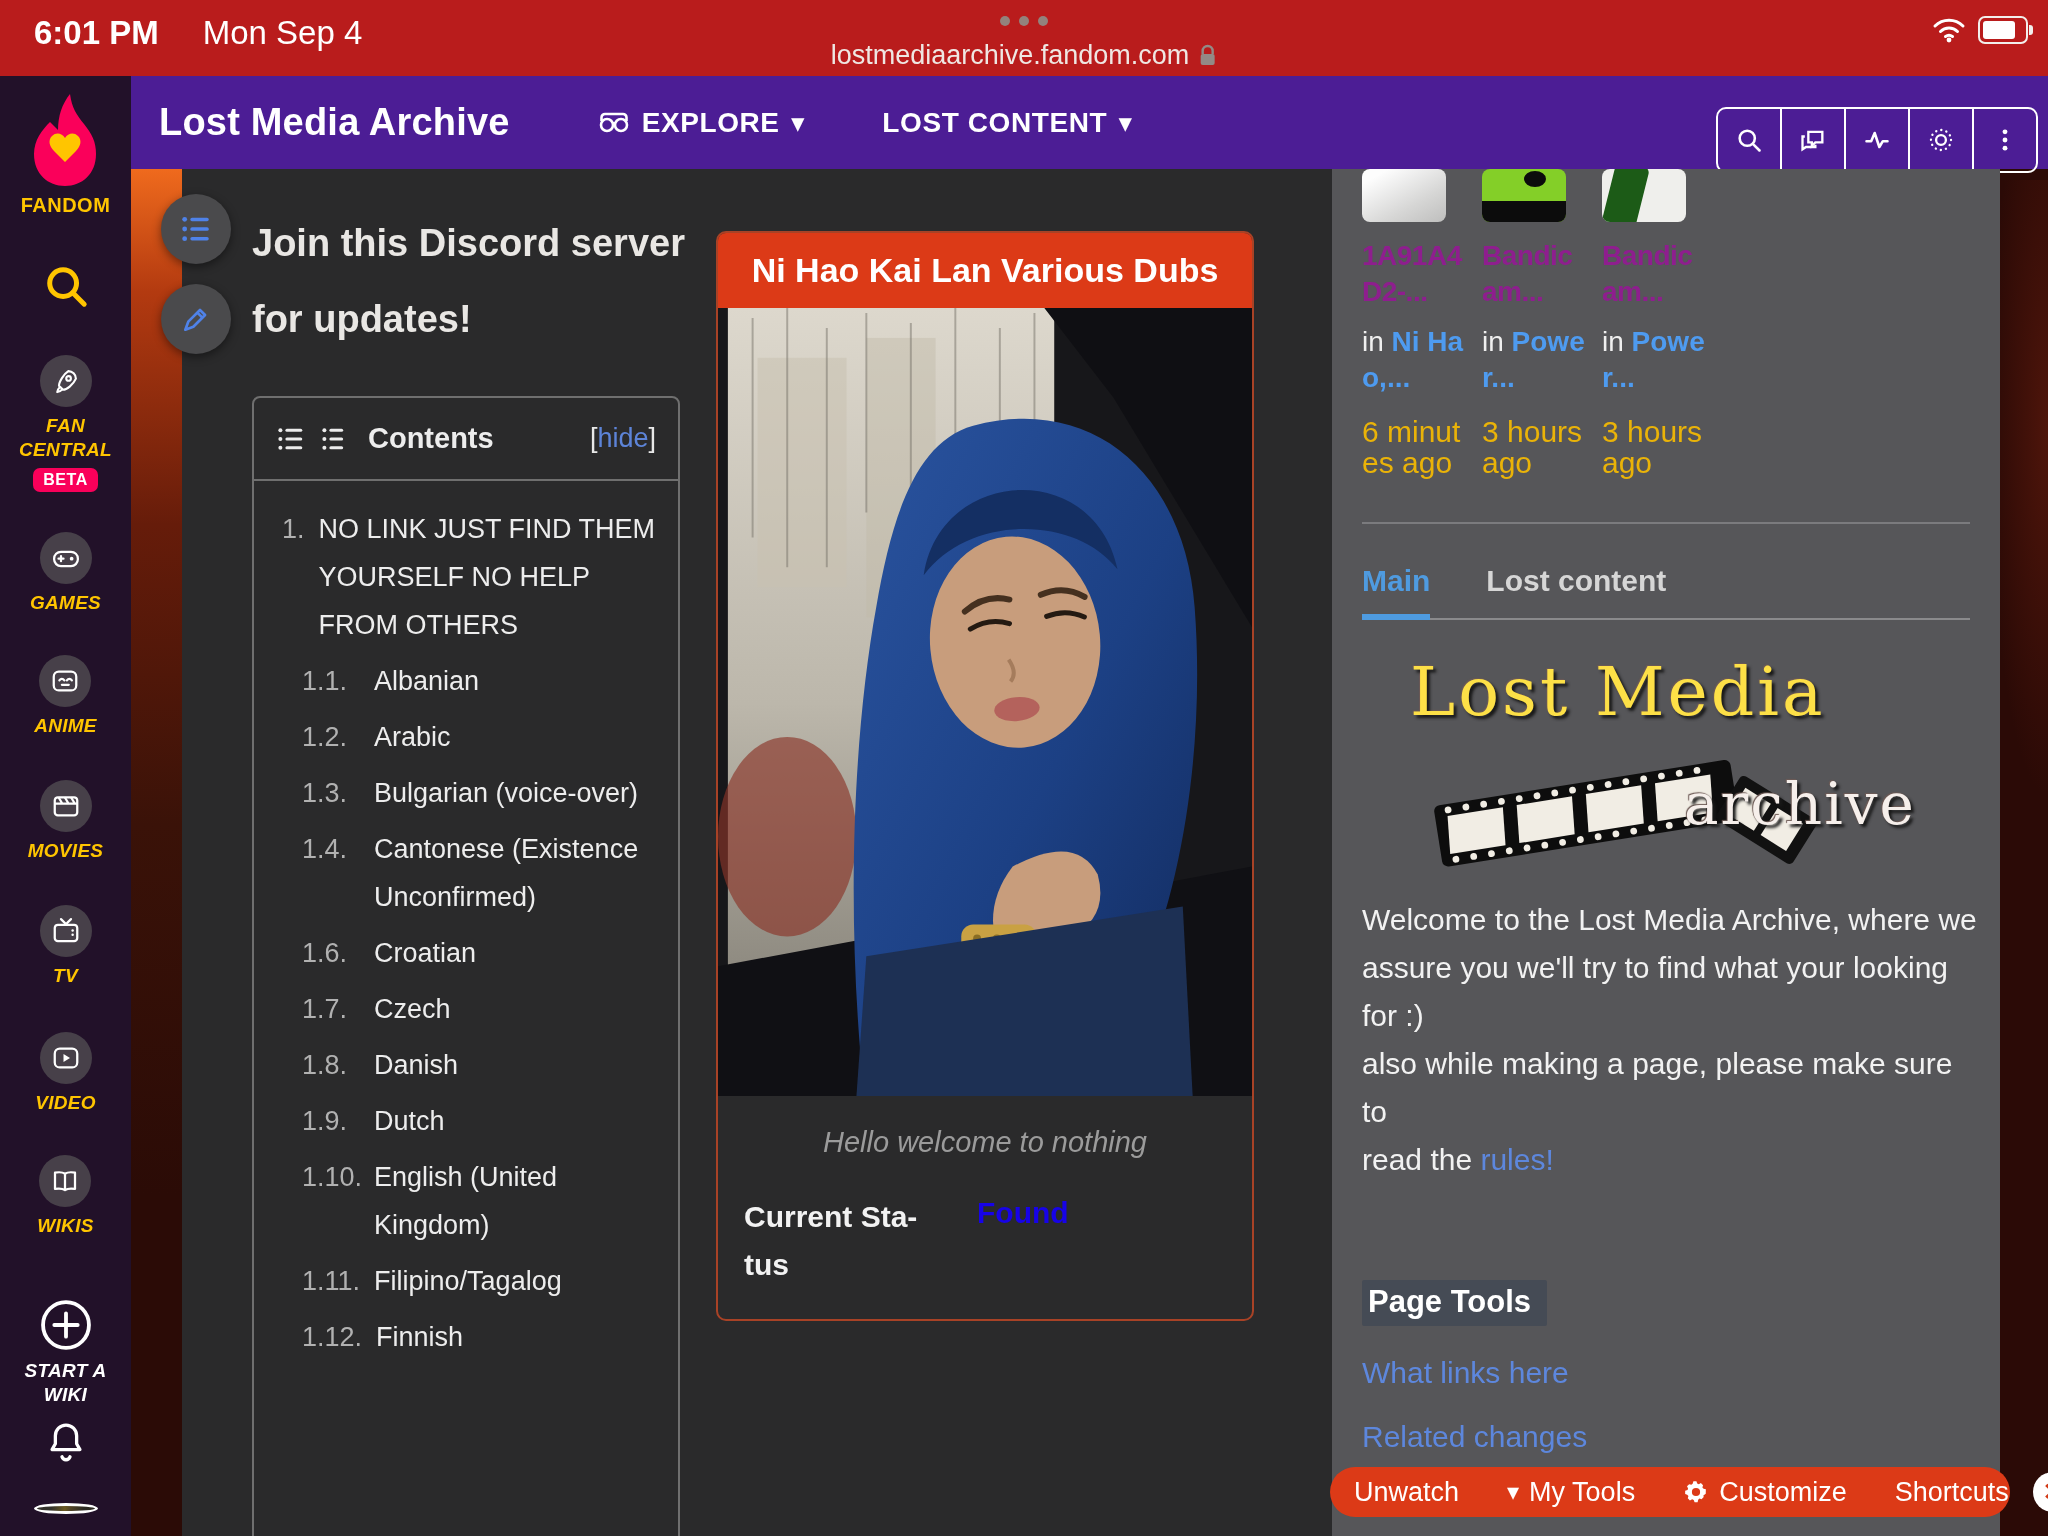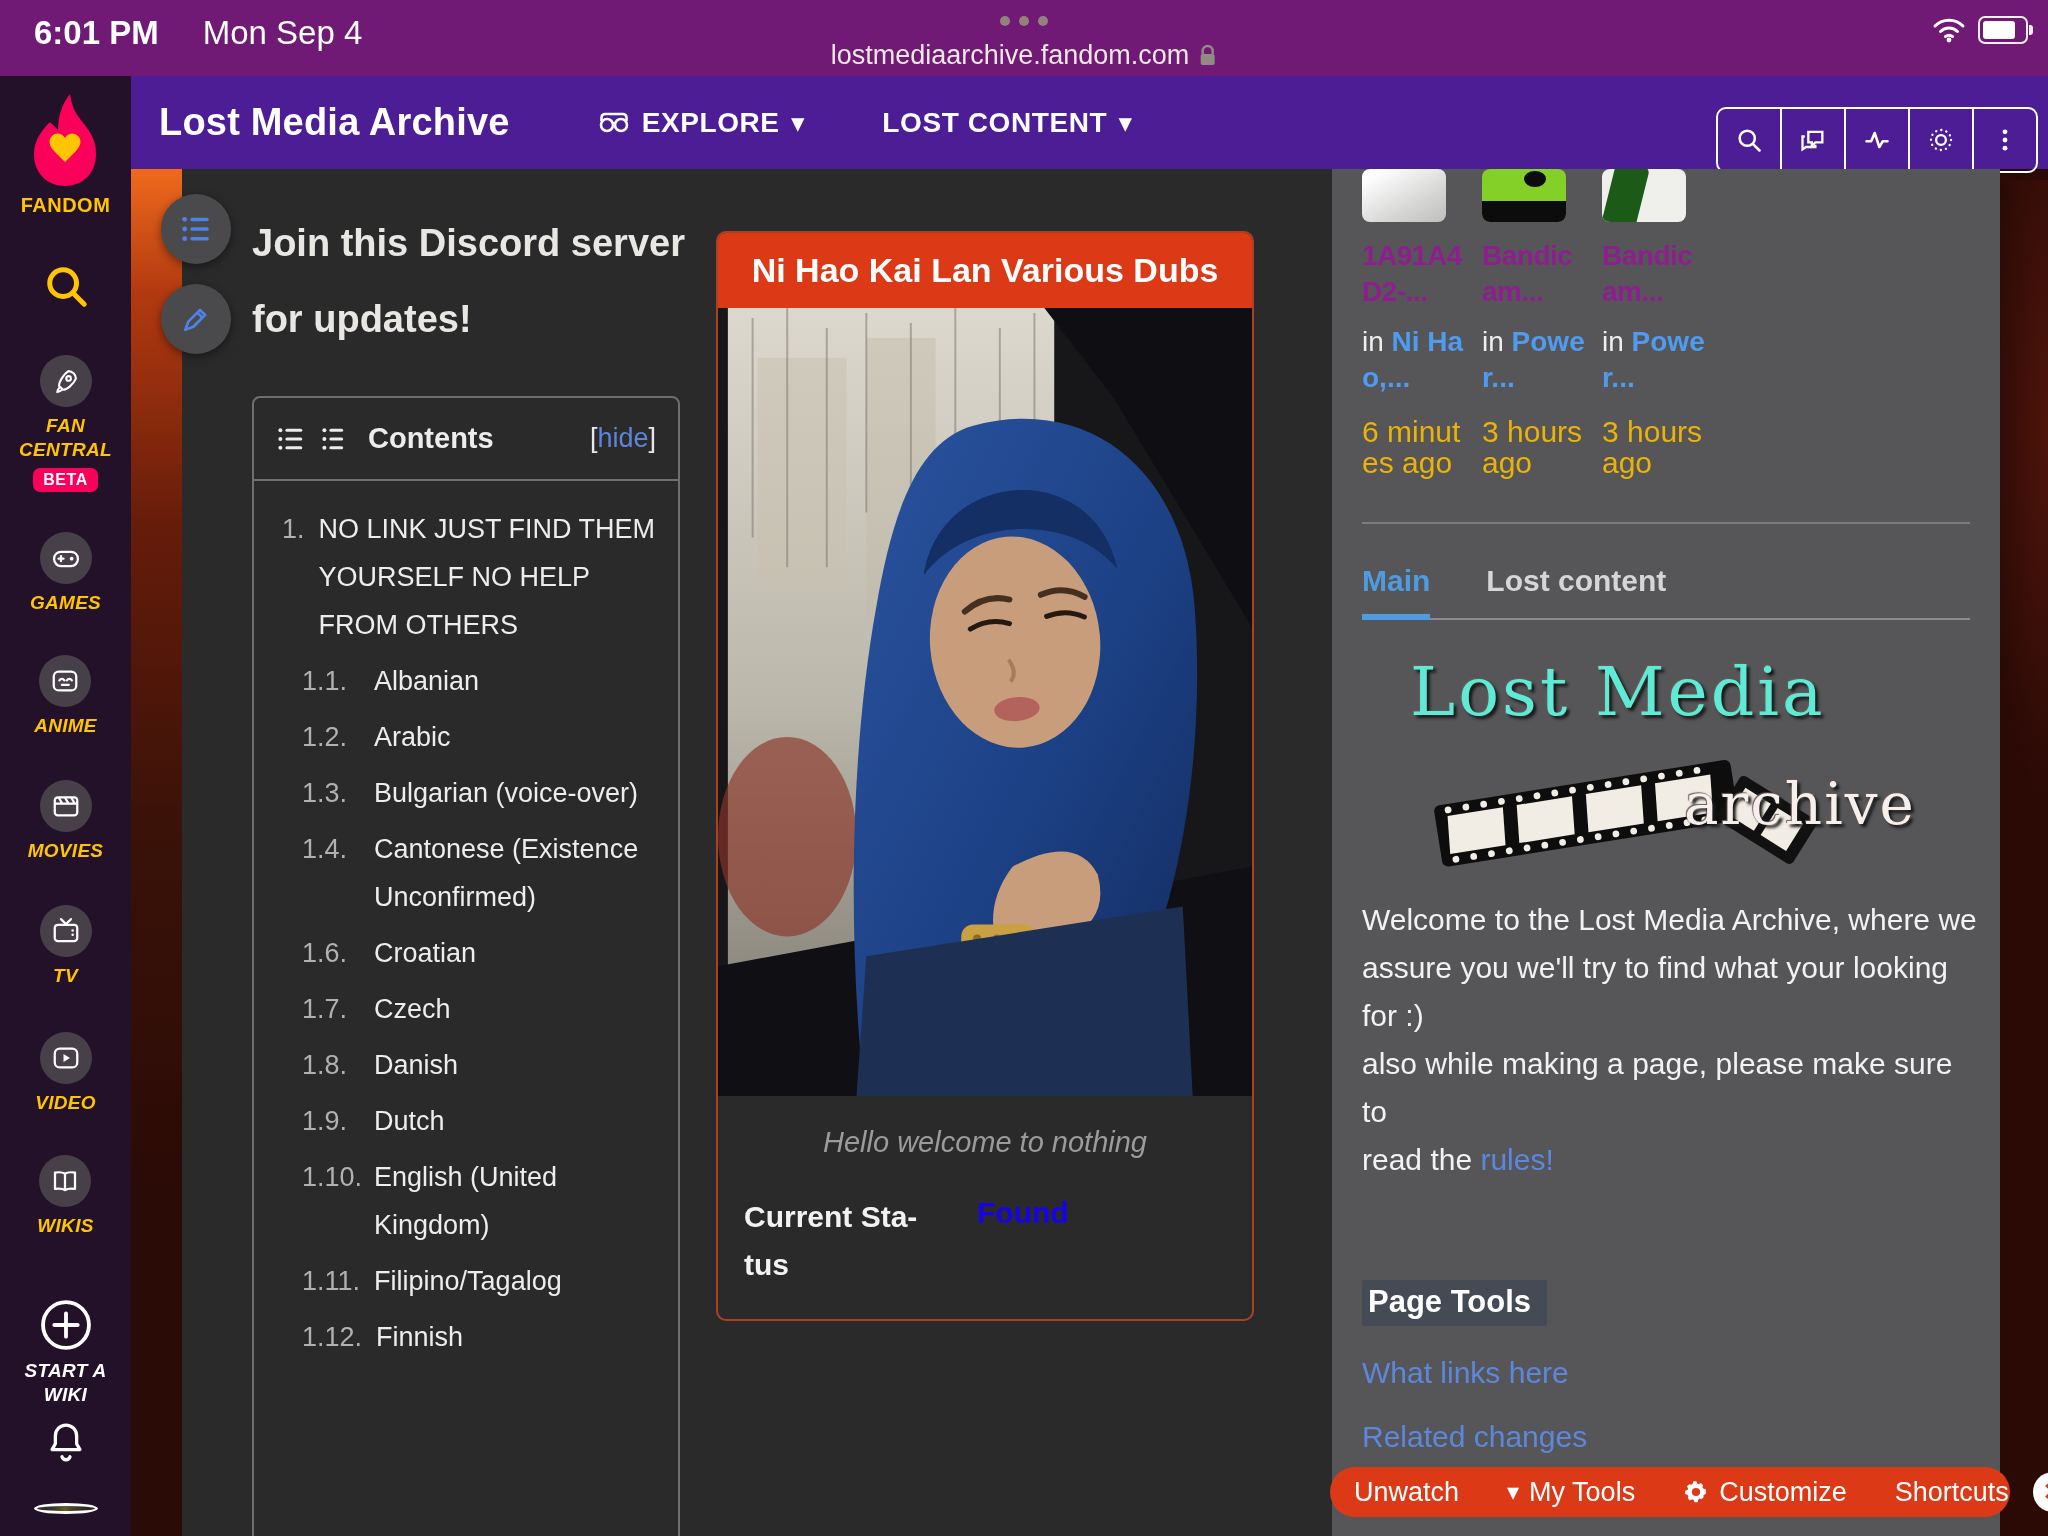--- a/index.html
+++ b/index.html
@@ -2,21 +2,21 @@
 <html><head>
 <meta charset="utf-8">
 <style>
   html,body{margin:0;padding:0;background:#120607;}
   .canvas{position:relative;width:2048px;height:1536px;overflow:hidden;
           background:#2b0a06;font-family:"Liberation Sans",sans-serif;
           -webkit-font-smoothing:antialiased;}
   .glow-right{position:absolute;right:0;top:180px;width:60px;height:620px;
           background:radial-gradient(ellipse at 100% 40%,#86261263 0%,transparent 70%);}
   
-  .statusbar{position:absolute;left:0;top:0;width:2048px;height:76px;background:#701a75;color:#fff;}
+  .statusbar{position:absolute;left:0;top:0;width:2048px;height:76px;background:#b91c1c;color:#fff;}
   .sb-left{position:absolute;left:34px;top:14px;font-size:33px;display:flex;gap:44px;}
   .sb-time{font-weight:700}.sb-date{font-weight:500}
   .sb-dots{position:absolute;left:50%;top:16px;transform:translateX(-50%);display:flex;gap:9px;}
   .sb-dots i{width:10px;height:10px;border-radius:50%;background:#93827c;}
   .sb-url{position:absolute;left:50%;top:40px;transform:translateX(-50%);font-size:27px;color:#efe7e3;
           display:flex;align-items:center;gap:8px;white-space:nowrap;}
   .sb-right{position:absolute;right:20px;top:16px;display:flex;align-items:center;gap:12px;}
   .batt{position:relative;width:46px;height:24px;border:2.5px solid #f3efec;border-radius:7px;}
   .batt i{position:absolute;left:3px;top:3px;bottom:3px;width:70%;background:#fff;border-radius:3px;}
   .batt u{position:absolute;right:-7px;top:7px;width:4px;height:10px;background:#f3efec;border-radius:0 3px 3px 0;}
@@ -97,21 +97,21 @@
   .fin{margin-top:12px;font-size:28px;line-height:36px;}
   .fin .wl{color:#4e9bf0;font-weight:700;cursor:pointer;}
   .ftime{margin-top:16px;color:#eab308;font-size:30px;line-height:31px;}
   .raildiv{width:608px;height:2px;background:#7b7b7e;margin-top:44px;}
   .tabs{display:flex;gap:56px;margin-top:40px;width:608px;border-bottom:2px solid #8a8a8c;
         font-size:30px;font-weight:700;}
   .tab-main{color:#4f9be0;border-bottom:6px solid #4e9be0;padding-bottom:16px;margin-bottom:-2px;cursor:pointer;}
   .tab-lost{color:#d6d6d6;padding-bottom:16px;cursor:pointer;}
   .logoblock{position:relative;height:212px;margin-top:42px;width:620px;}
   .logo-main{position:absolute;left:48px;top:-10px;font-family:"DejaVu Serif",serif;font-size:68px;
-        letter-spacing:3px;color:#5eead4;text-shadow:3px 3px 3px #191919,-1px -1px 1px #6d5a55;}
+        letter-spacing:3px;color:#fde047;text-shadow:3px 3px 3px #191919,-1px -1px 1px #6d5a55;}
   .logo-sub{position:absolute;left:322px;top:108px;font-family:"DejaVu Serif",serif;font-size:58px;
         letter-spacing:2px;color:#f6efeb;text-shadow:3px 3px 3px #191919,-1px -1px 1px #6d5a55;}
   .logo-film{position:absolute;left:64px;top:86px;}
   .welcome{margin-top:22px;width:620px;font-size:30px;line-height:48px;color:#f2f2f2;white-space:pre-line;}
   .welcome a{color:#5d87dd;text-decoration:none;cursor:pointer;}
   .pt-title{display:inline-block;margin-top:96px;font-size:31px;font-weight:800;color:#fff;
         background:#454b55;padding:4px 16px 6px 6px;border-radius:2px;}
   .pt-link{margin-top:30px;font-size:30px;color:#5d87dd;cursor:pointer;}
   
   .quickbar{position:absolute;left:1330px;top:1467px;width:680px;height:50px;background:#dc3a17;

